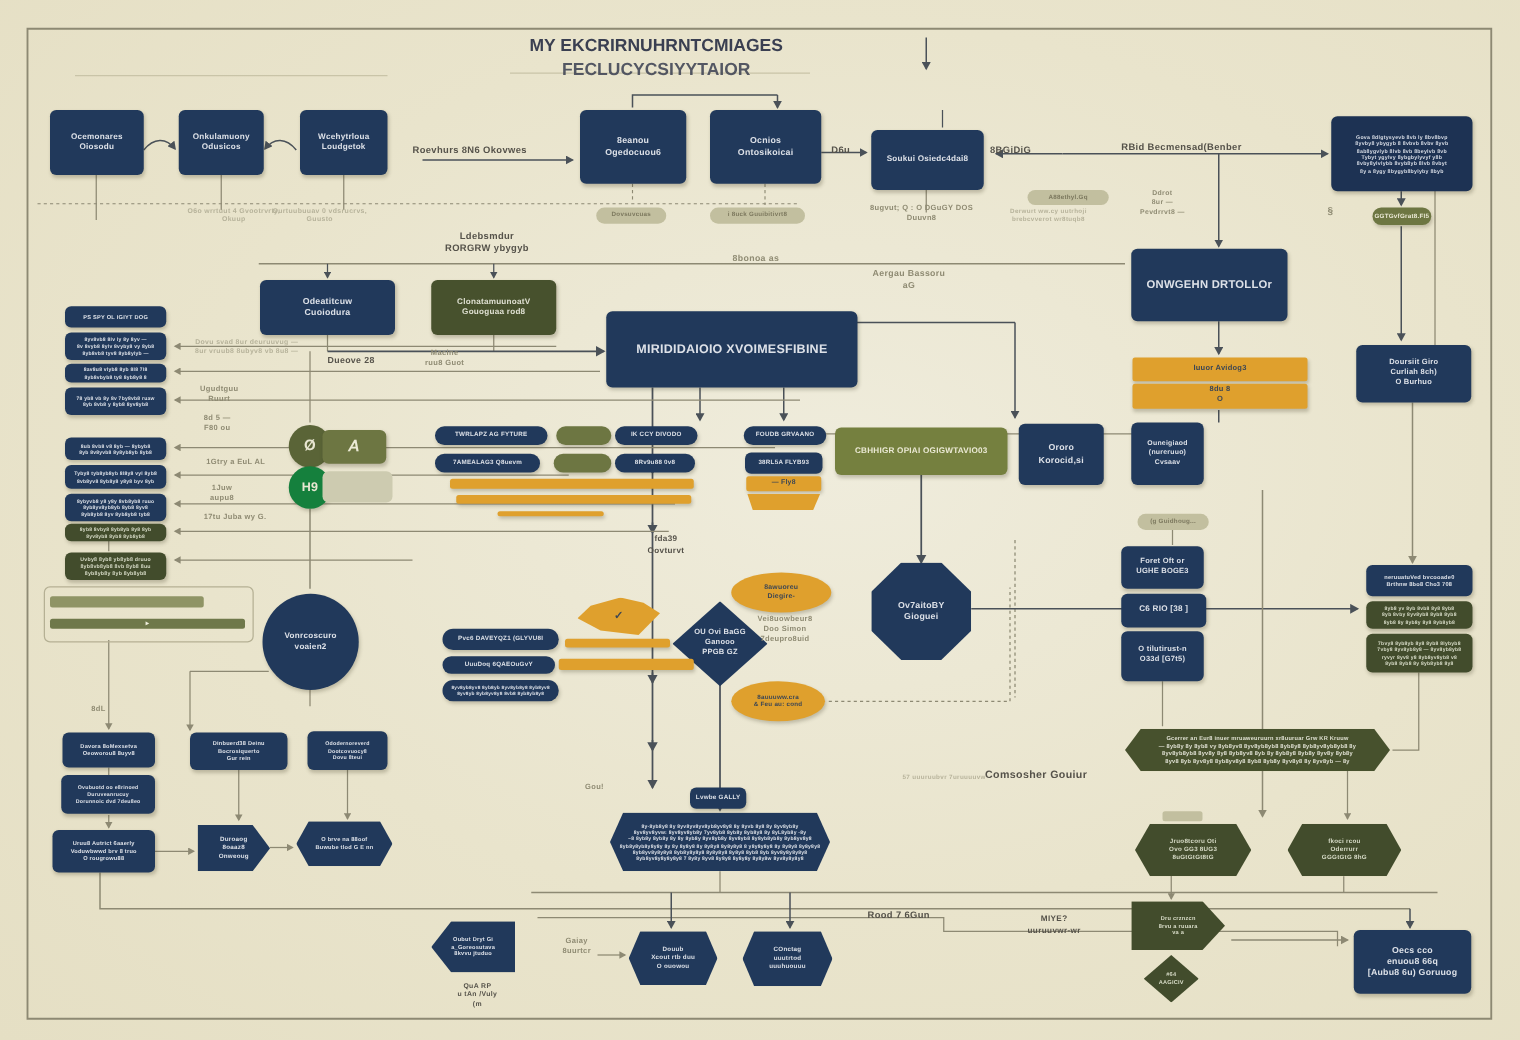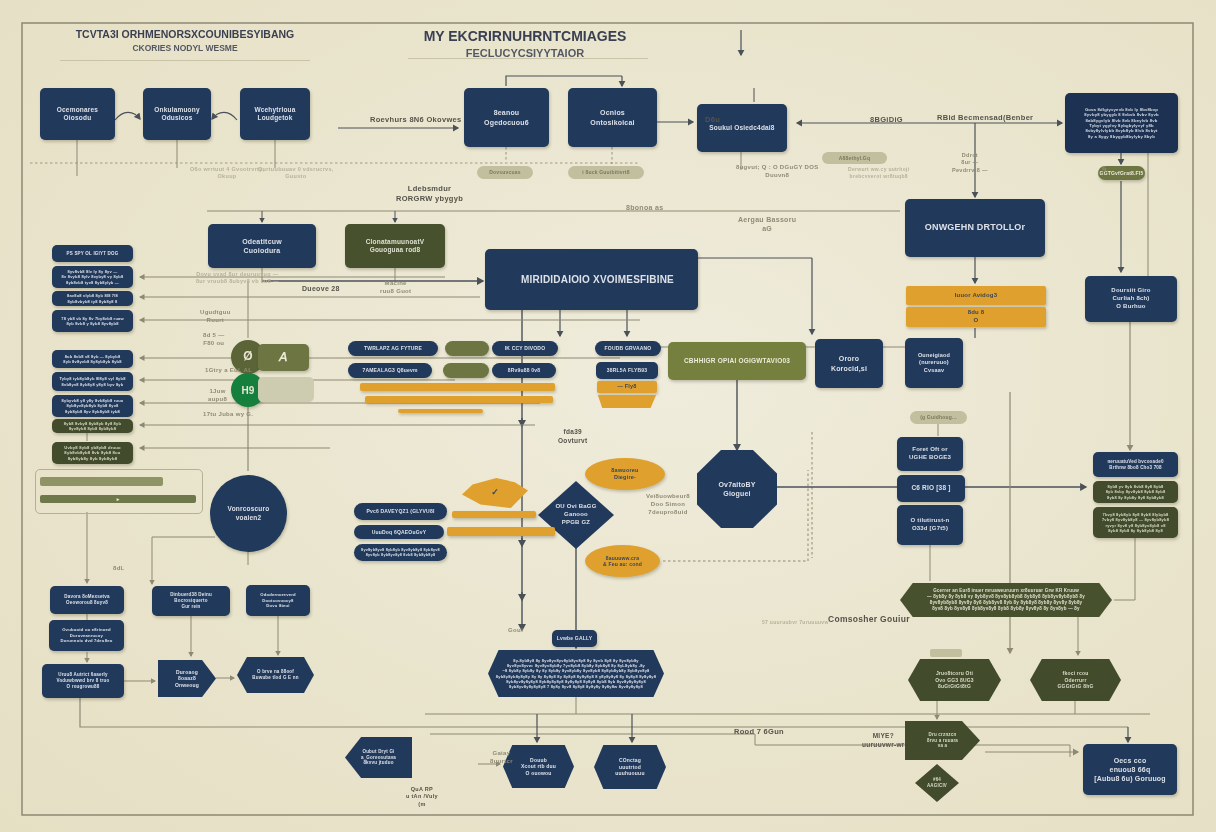--- a/index.html
+++ b/index.html
@@ -41,21 +41,21 @@
   .sh-diamond{clip-path:polygon(50% 0,100% 50%,50% 100%,0 50%);box-shadow:none;}
   .sh-hex{clip-path:polygon(13% 0,87% 0,100% 50%,87% 100%,13% 100%,0 50%);box-shadow:none;}
   .sh-hexw{clip-path:polygon(6% 0,94% 0,100% 50%,94% 100%,6% 100%,0 50%);box-shadow:none;}
   .sh-penr{clip-path:polygon(0 0,76% 0,100% 50%,76% 100%,0 100%);box-shadow:none;}
   .sh-penl{clip-path:polygon(24% 0,100% 0,100% 100%,24% 100%,0 50%);box-shadow:none;}
   .sh-oct{clip-path:polygon(30% 0,70% 0,100% 30%,100% 70%,70% 100%,30% 100%,0 70%,0 30%);box-shadow:none;}
   .sh-blob{clip-path:polygon(0 55%,16% 22%,52% 0,80% 14%,100% 42%,74% 100%,28% 88%);box-shadow:none;}
   .sh-trap{clip-path:polygon(3% 0,97% 0,88% 100%,10% 100%);box-shadow:none;}
   .lbl{
     position:absolute;z-index:2;font-weight:700;letter-spacing:.3px;
-    line-height:1.35;text-align:center;white-space:nowrap;margin-left:40px;
+    line-height:1.35;text-align:center;white-space:nowrap;
   }
   .lc-dark{color:#55524a;}
   .lc-gray{color:#8f8b73;}
   .lc-faint{color:#b6b29a;}
   .title{position:absolute;z-index:2;text-align:center;color:#3a3f51;font-weight:700;}
   .title .t2{font-weight:700;opacity:.85;}
   .rule{position:absolute;z-index:1;height:1px;background:#c9c4a8;}
 </style>
 </head>
 <body>
@@ -149,29 +149,25 @@
       <path d="M1135,538 V600 H1114" stroke="#8d8973" stroke-width="1" fill="none"></path>
       <path d="M937,700 V719" stroke="#8d8973" stroke-width="1" fill="none" marker-end="url(#ahg)"></path>
       <path d="M1075,701 V714" stroke="#8d8973" stroke-width="1" fill="none"></path>
       <path d="M985,752 H1078" stroke="#8d8973" stroke-width="1.2" fill="none" marker-end="url(#ahg)"></path>
       <path d="M938,424 V436" stroke="#8d8973" stroke-width="1" fill="none"></path>
       <path d="M478,764 H500" stroke="#8d8973" stroke-width="1" fill="none" marker-end="url(#ahg)"></path>
       <path d="M506,147 V162" stroke="#8d8973" stroke-width="0.9" fill="none" stroke-dasharray="2.5 2.5"></path>
       <path d="M612,147 V164" stroke="#8d8973" stroke-width="0.9" fill="none" stroke-dasharray="2.5 2.5"></path>
     </svg>
 
-  <div class="title" style="left:60px;top:28px;width:250px;position:absolute;">
-    <div class="t1" style="font-size:10.5px;">TCVTA3I ORHMENORSXCOUNIBESYIBANG</div>
-    <div class="t2" style="font-size:8.5px;margin-top:3px;">CKORIES NODYL WESME</div>
-  </div>
   <div class="rule" style="left:60px;top:60px;width:250px;"></div>
 
   <div class="title" style="left:400px;top:28px;width:250px;position:absolute;">
     <div class="t1" style="font-size:14px;">MY EKCRIRNUHRNTCMIAGES</div>
-    <div class="t2" style="font-size:11px;margin-top:3px;">FECLUCYCSIYYTAIOR</div>
+    <div class="t2" style="font-size:14px;margin-top:3px;">FECLUCYCSIYYTAIOR</div>
   </div>
   <div class="rule" style="left:408px;top:58px;width:240px;"></div>
 <div class="node sh-rect f-navy" style="left: 40px; top: 88px; width: 75px; height: 52px; font-size: 6.5px;">
       <div>Ocemonares</div>
       <div>Oiosodu</div>
     </div>
     <div class="node sh-rect f-navy" style="left: 143px; top: 88px; width: 68px; height: 52px; font-size: 6.5px;">
       <div>Onkulamuony</div>
       <div>Odusicos</div>
     </div>
@@ -202,24 +198,24 @@
       <div>GGTGvfGrat8.FI5</div>
     </div>
     <div class="node sh-rect f-navy" style="left: 208px; top: 224px; width: 108px; height: 44px; font-size: 7px;">
       <div>Odeatitcuw</div>
       <div>Cuoiodura</div>
     </div>
     <div class="node sh-rect f-green" style="left: 345px; top: 224px; width: 100px; height: 44px; font-size: 6.5px;">
       <div>ClonatamuunoatV</div>
       <div>Gouoguaa rod8</div>
     </div>
-    <div class="node sh-rect f-navy" style="left: 485px; top: 249px; width: 201px; height: 61px; font-size: 10px; padding-left: 12px;">
+    <div class="node sh-rect f-navy" style="left: 485px; top: 249px; width: 201px; height: 61px; font-size: 10px;">
       <div>MIRIDIDAIOIO XVOIMESFIBINE</div>
     </div>
-    <div class="node sh-rect f-navy" style="left: 905px; top: 199px; width: 140px; height: 58px; font-size: 9px;">
+    <div class="node sh-rect f-navy" style="left: 905px; top: 199px; width: 125px; height: 58px; font-size: 9px;">
       <div>ONWGEHN DRTOLLOr</div>
     </div>
     <div class="node sh-rect f-navy" style="left: 1085px; top: 276px; width: 92px; height: 46px; font-size: 6px;">
       <div>Doursiit Giro</div>
       <div>Curliah 8ch)</div>
       <div>O Burhuo</div>
     </div>
     <div class="node sh-rect f-navy" style="left: 52px; top: 245px; width: 81px; height: 17px; font-size: 4.5px;">
       <div>PS SPY OL IGIYT DOG</div>
     </div>
@@ -506,21 +502,21 @@
     </div>
     <div class="node sh-bar f-sage" style="left: 930px; top: 649px; width: 32px; height: 8px; font-size: 4px;">
       <div></div>
     </div>
     <div class="lbl lc-dark" style="left: 330px; top: 115px; font-size: 7.5px;">
       <div>Roevhurs 8N6 Okovwes</div>
     </div>
     <div class="lbl lc-dark" style="left: 665px; top: 115px; font-size: 7.5px;">
       <div>D6u</div>
     </div>
-    <div class="lbl lc-dark" style="left: 830px; top: 115px; font-size: 7.5px;">
+    <div class="lbl lc-dark" style="left: 792px; top: 115px; font-size: 7.5px;">
       <div>8BGiDiG</div>
     </div>
     <div class="lbl lc-dark" style="left: 897px; top: 113px; font-size: 7.5px;">
       <div>RBid Becmensad(Benber</div>
     </div>
     <div class="lbl lc-faint" style="left: 150px; top: 166px; font-size: 5.5px;">
       <div>O6o wrrtuut 4 Gvootrvrty,</div>
       <div>Okuup</div>
     </div>
     <div class="lbl lc-faint" style="left: 218px; top: 166px; font-size: 5.5px;">

